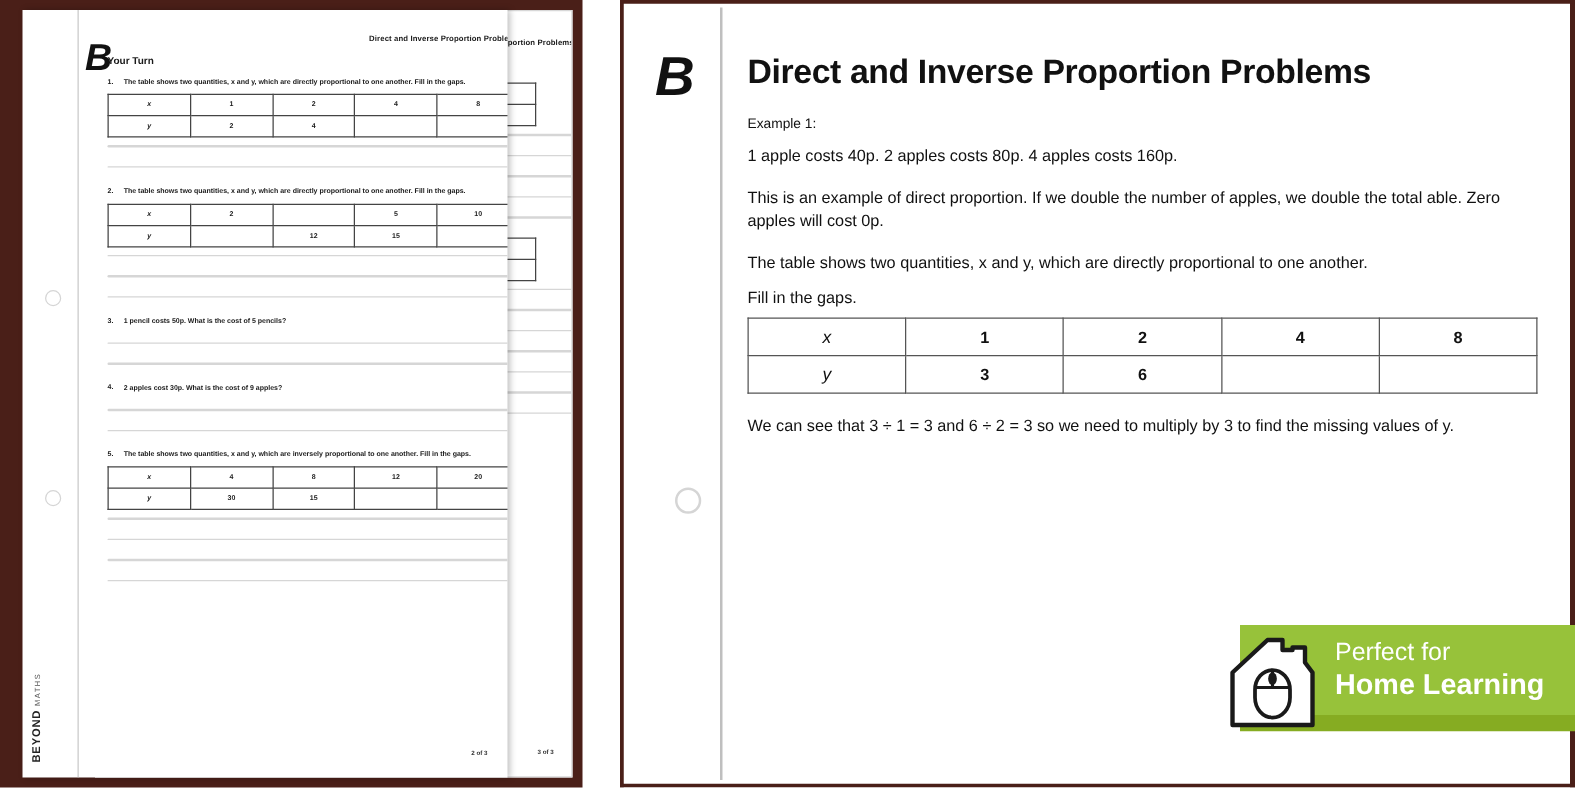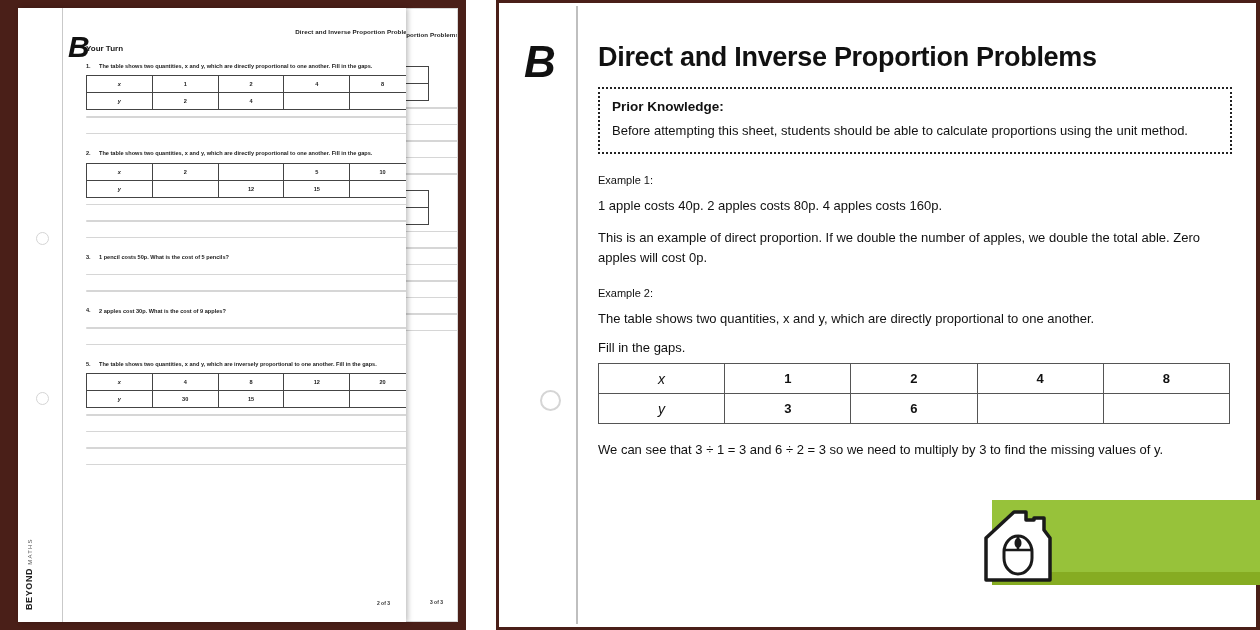--- a/index.html
+++ b/index.html
@@ -546,31 +546,26 @@
 
     <div class="big-sheet">
       <div class="spine"></div>
       <div class="big-punch p1"></div>
 
       <div class="logo-b right-logo">B</div>
 
       <div class="right-content">
         <div class="doc-title">Direct and Inverse Proportion Problems</div>
 
-        <div class="prior-box">
-          <div class="prior-title">Prior Knowledge:</div>
-          <div class="prior-body">Before attempting this sheet, students should be able to calculate proportions using the unit method.</div>
-        </div>
 
 
         <div class="ex-head">Example 1:</div>
         <div class="body-para">1 apple costs 40p. 2 apples costs 80p. 4 apples costs 160p.</div>
         <div class="body-para">This is an example of direct proportion. If we double the number of apples, we double the total able. Zero apples will cost 0p.</div>
 
-        <div class="ex-head">Example 2:</div>
         <div class="body-para" style="margin-bottom:9px;">The table shows two quantities, x and y, which are directly proportional to one another.</div>
         <div class="body-para" style="margin-bottom:4px;">Fill in the gaps.</div>
 
         <table class="big-table">
           <tbody>
               <tr>
             <td class="lbl">x</td>
             <td>1</td>
             <td>2</td>
             <td>4</td>
@@ -595,16 +590,20 @@
       <div class="badge-bg-light"></div>
       <div class="badge-house">
         <svg viewBox="0 0 76 80" width="76" height="80">
           <path d="M6 34 L34 8 L46 8 L46 16 L54 16 L54 14 L64 14 L64 26 L70 34 L70 76 L6 76 Z" fill="#ffffff" stroke="#1a1a1a" stroke-width="3.5" stroke-linejoin="round"></path>
           <rect x="24" y="32" width="28" height="38" rx="14" ry="16" fill="#ffffff" stroke="#1a1a1a" stroke-width="3"></rect>
           <line x1="38" y1="32" x2="38" y2="46" stroke="#1a1a1a" stroke-width="2.5"></line>
           <line x1="24" y1="46" x2="52" y2="46" stroke="#1a1a1a" stroke-width="2.5"></line>
           <ellipse cx="38" cy="39" rx="3.5" ry="5" fill="#1a1a1a"></ellipse>
         </svg>
       </div>
+      <div class="badge-text">
+        <span class="l1">Perfect for</span>
+        <span class="l2">Home Learning</span>
+      </div>
     </div>
   </div>
 
 </div>
 
 </body></html>

